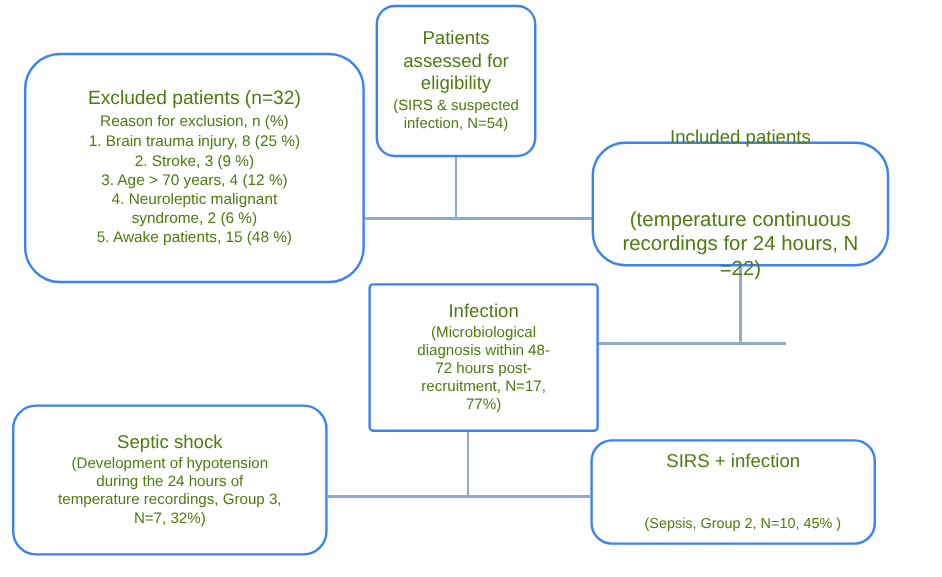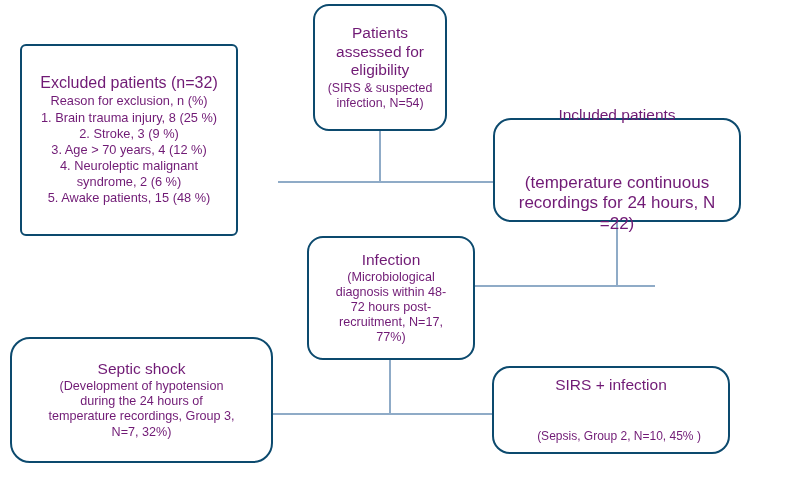--- a/index.html
+++ b/index.html
@@ -20,57 +20,57 @@
     left: 0;
     top: 0;
     width: 785px;
     height: 481px;
     pointer-events: none;
   }
   .node {
     position: absolute;
     box-sizing: border-box;
     background: #ffffff;
-    border: 2px solid #0c4a6e;
+    border: 2px solid #3b82f6;
     border-radius: 16px;
     display: flex;
     flex-direction: column;
     align-items: center;
     justify-content: center;
     text-align: center;
-    color: #701a75;
+    color: #4d7c0f;
     padding: 2px 6px;
     z-index: 2;
   }
   .node .title {
     font-size: 15.5px;
     line-height: 1.16;
     white-space: pre-line;
     margin-bottom: 1px;
   }
   .node .sub {
     font-size: 12.6px;
     line-height: 1.2;
     white-space: pre-line;
   }
 
   
-  #node-excluded   { left: 20px;  top: 44px;  width: 218px; height: 192px; border-radius: 6px; }
+  #node-excluded   { left: 20px;  top: 44px;  width: 284px; height: 192px; border-radius: 30px; }
   #node-excluded .title { font-size: 16px; }
   #node-excluded .sub   { font-size: 12.8px; line-height: 1.26; }
 
   #node-assessed   { left: 313px; top: 4px;   width: 134px; height: 127px; border-radius: 16px; }
   #node-assessed .title { font-size: 15.5px; line-height: 1.2; }
   #node-assessed .sub   { font-size: 12.4px; }
 
-  #node-included   { left: 493px; top: 118px; width: 248px; height: 104px; border-radius: 18px; }
+  #node-included   { left: 493px; top: 118px; width: 248px; height: 104px; border-radius: 28px; }
   #node-included .title { font-size: 15.5px; }
   #node-included .sub   { font-size: 17px; margin-top: 48px; }
 
-  #node-infection  { left: 307px; top: 236px; width: 168px; height: 124px; border-radius: 16px; }
+  #node-infection  { left: 307px; top: 236px; width: 192px; height: 124px; border-radius: 4px; }
   #node-infection .title { font-size: 15.5px; }
   #node-infection .sub   { font-size: 12.6px; }
 
   #node-sirs       { left: 655px; top: 257px; width: 120px; height: 73px; border-radius: 14px; }
   #node-sirs .title { font-size: 15.5px; }
   #node-sirs .sub   { font-size: 12.6px; }
 
   #node-septic     { left: 10px;  top: 337px; width: 263px; height: 126px; border-radius: 20px; justify-content: center; }
   #node-septic .title { font-size: 15.5px; }
   #node-septic .sub   { font-size: 12.6px; }

